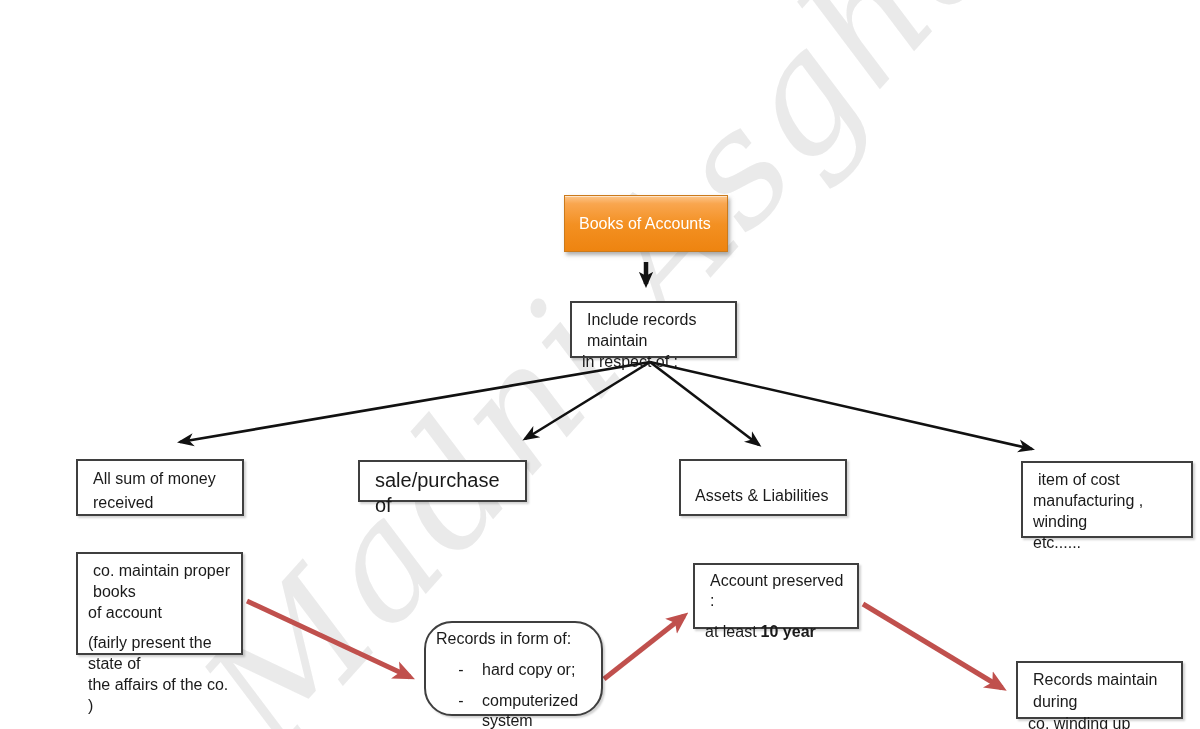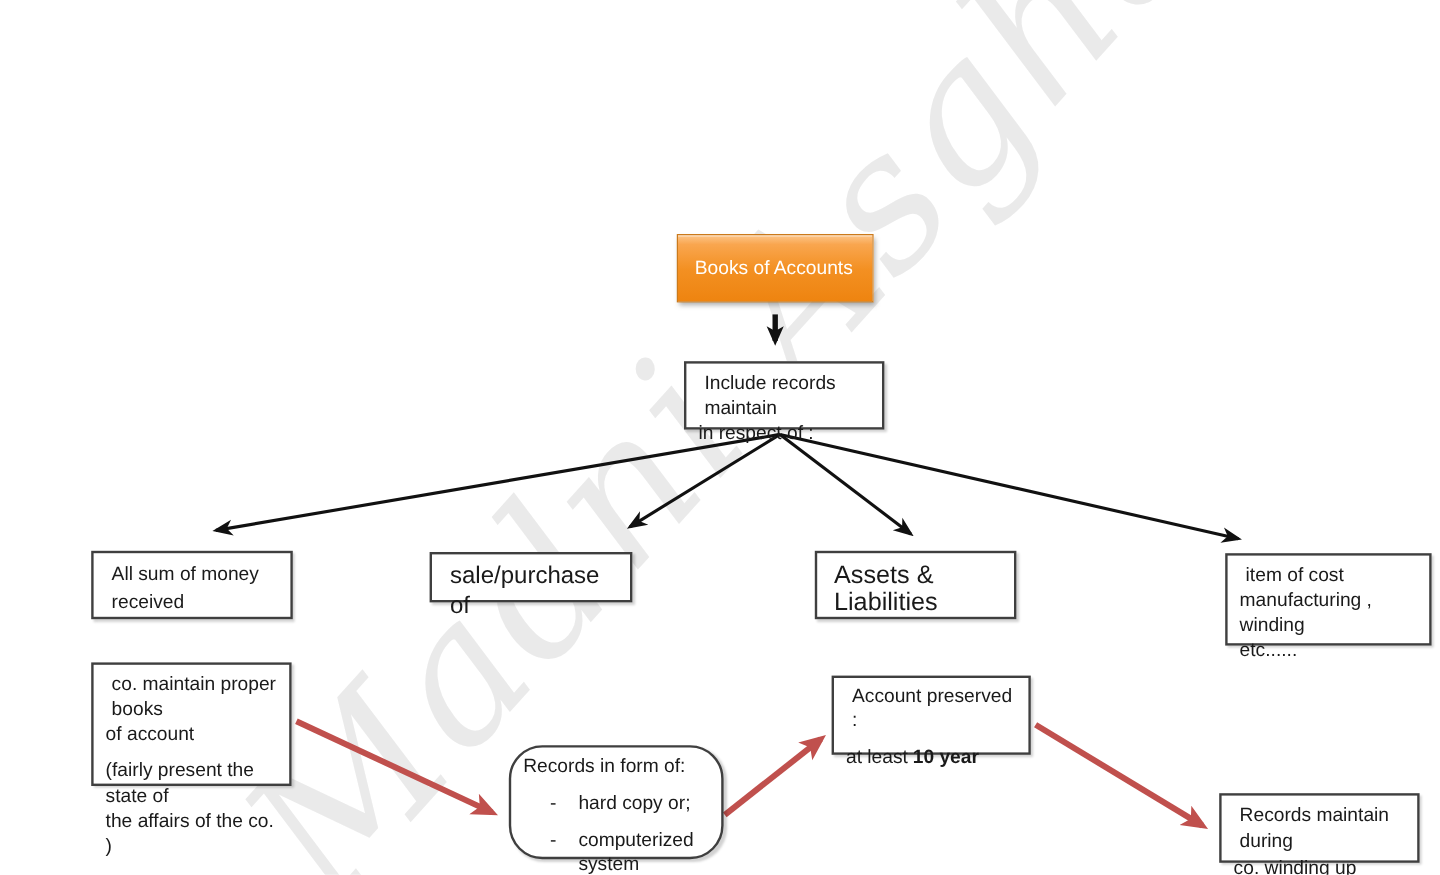--- a/index.html
+++ b/index.html
@@ -38,21 +38,21 @@
     background:linear-gradient(180deg,#fdc589 0%,#f9a64f 14%,#f39022 52%,#ee8410 100%);
     border:1px solid #cb7a1b;border-radius:0;
     box-shadow:2px 3px 4px rgba(110,110,110,0.55), inset 0 1px 0 rgba(255,255,255,0.55);
     color:#ffffff;font-size:16px;
     display:flex;align-items:center;padding-left:14px;
   }
   
   .include-box{left:570px;top:301px;width:167px;height:57px;line-height:21px;}
   .cat-money{left:76px;top:459px;width:168px;height:57px;line-height:24px;}
   .cat-sale{left:358px;top:460px;width:169px;height:42px;font-size:20px;line-height:25px;}
-  .cat-assets{left:679px;top:459px;width:168px;height:57px;font-size:21px;padding-top:8px;padding-left:14px;}
+  .cat-assets{left:679px;top:459px;width:168px;height:57px;font-size:16px;padding-top:24px;padding-left:14px;}
   .cat-cost{left:1021px;top:461px;width:172px;height:77px;line-height:21px;}
   .maintain-box{left:76px;top:552px;width:167px;height:103px;line-height:21px;}
   .maintain-box .para2{margin-top:9px;}
   .records-box{left:424px;top:621px;width:179px;height:95px;line-height:20px;border-radius:28px;}
   .records-box .bullet-row{display:flex;margin-top:11px;}
   .records-box .dash{width:14px;text-align:center;margin-left:18px;flex:none;}
   .records-box .bullet-text{margin-left:14px;}
   .preserved-box{left:693px;top:563px;width:166px;height:66px;line-height:20px;}
   .preserved-box .row2{margin-top:11px;}
   .preserved-box .bold{font-weight:bold;margin-left:4px;text-align:center;}

